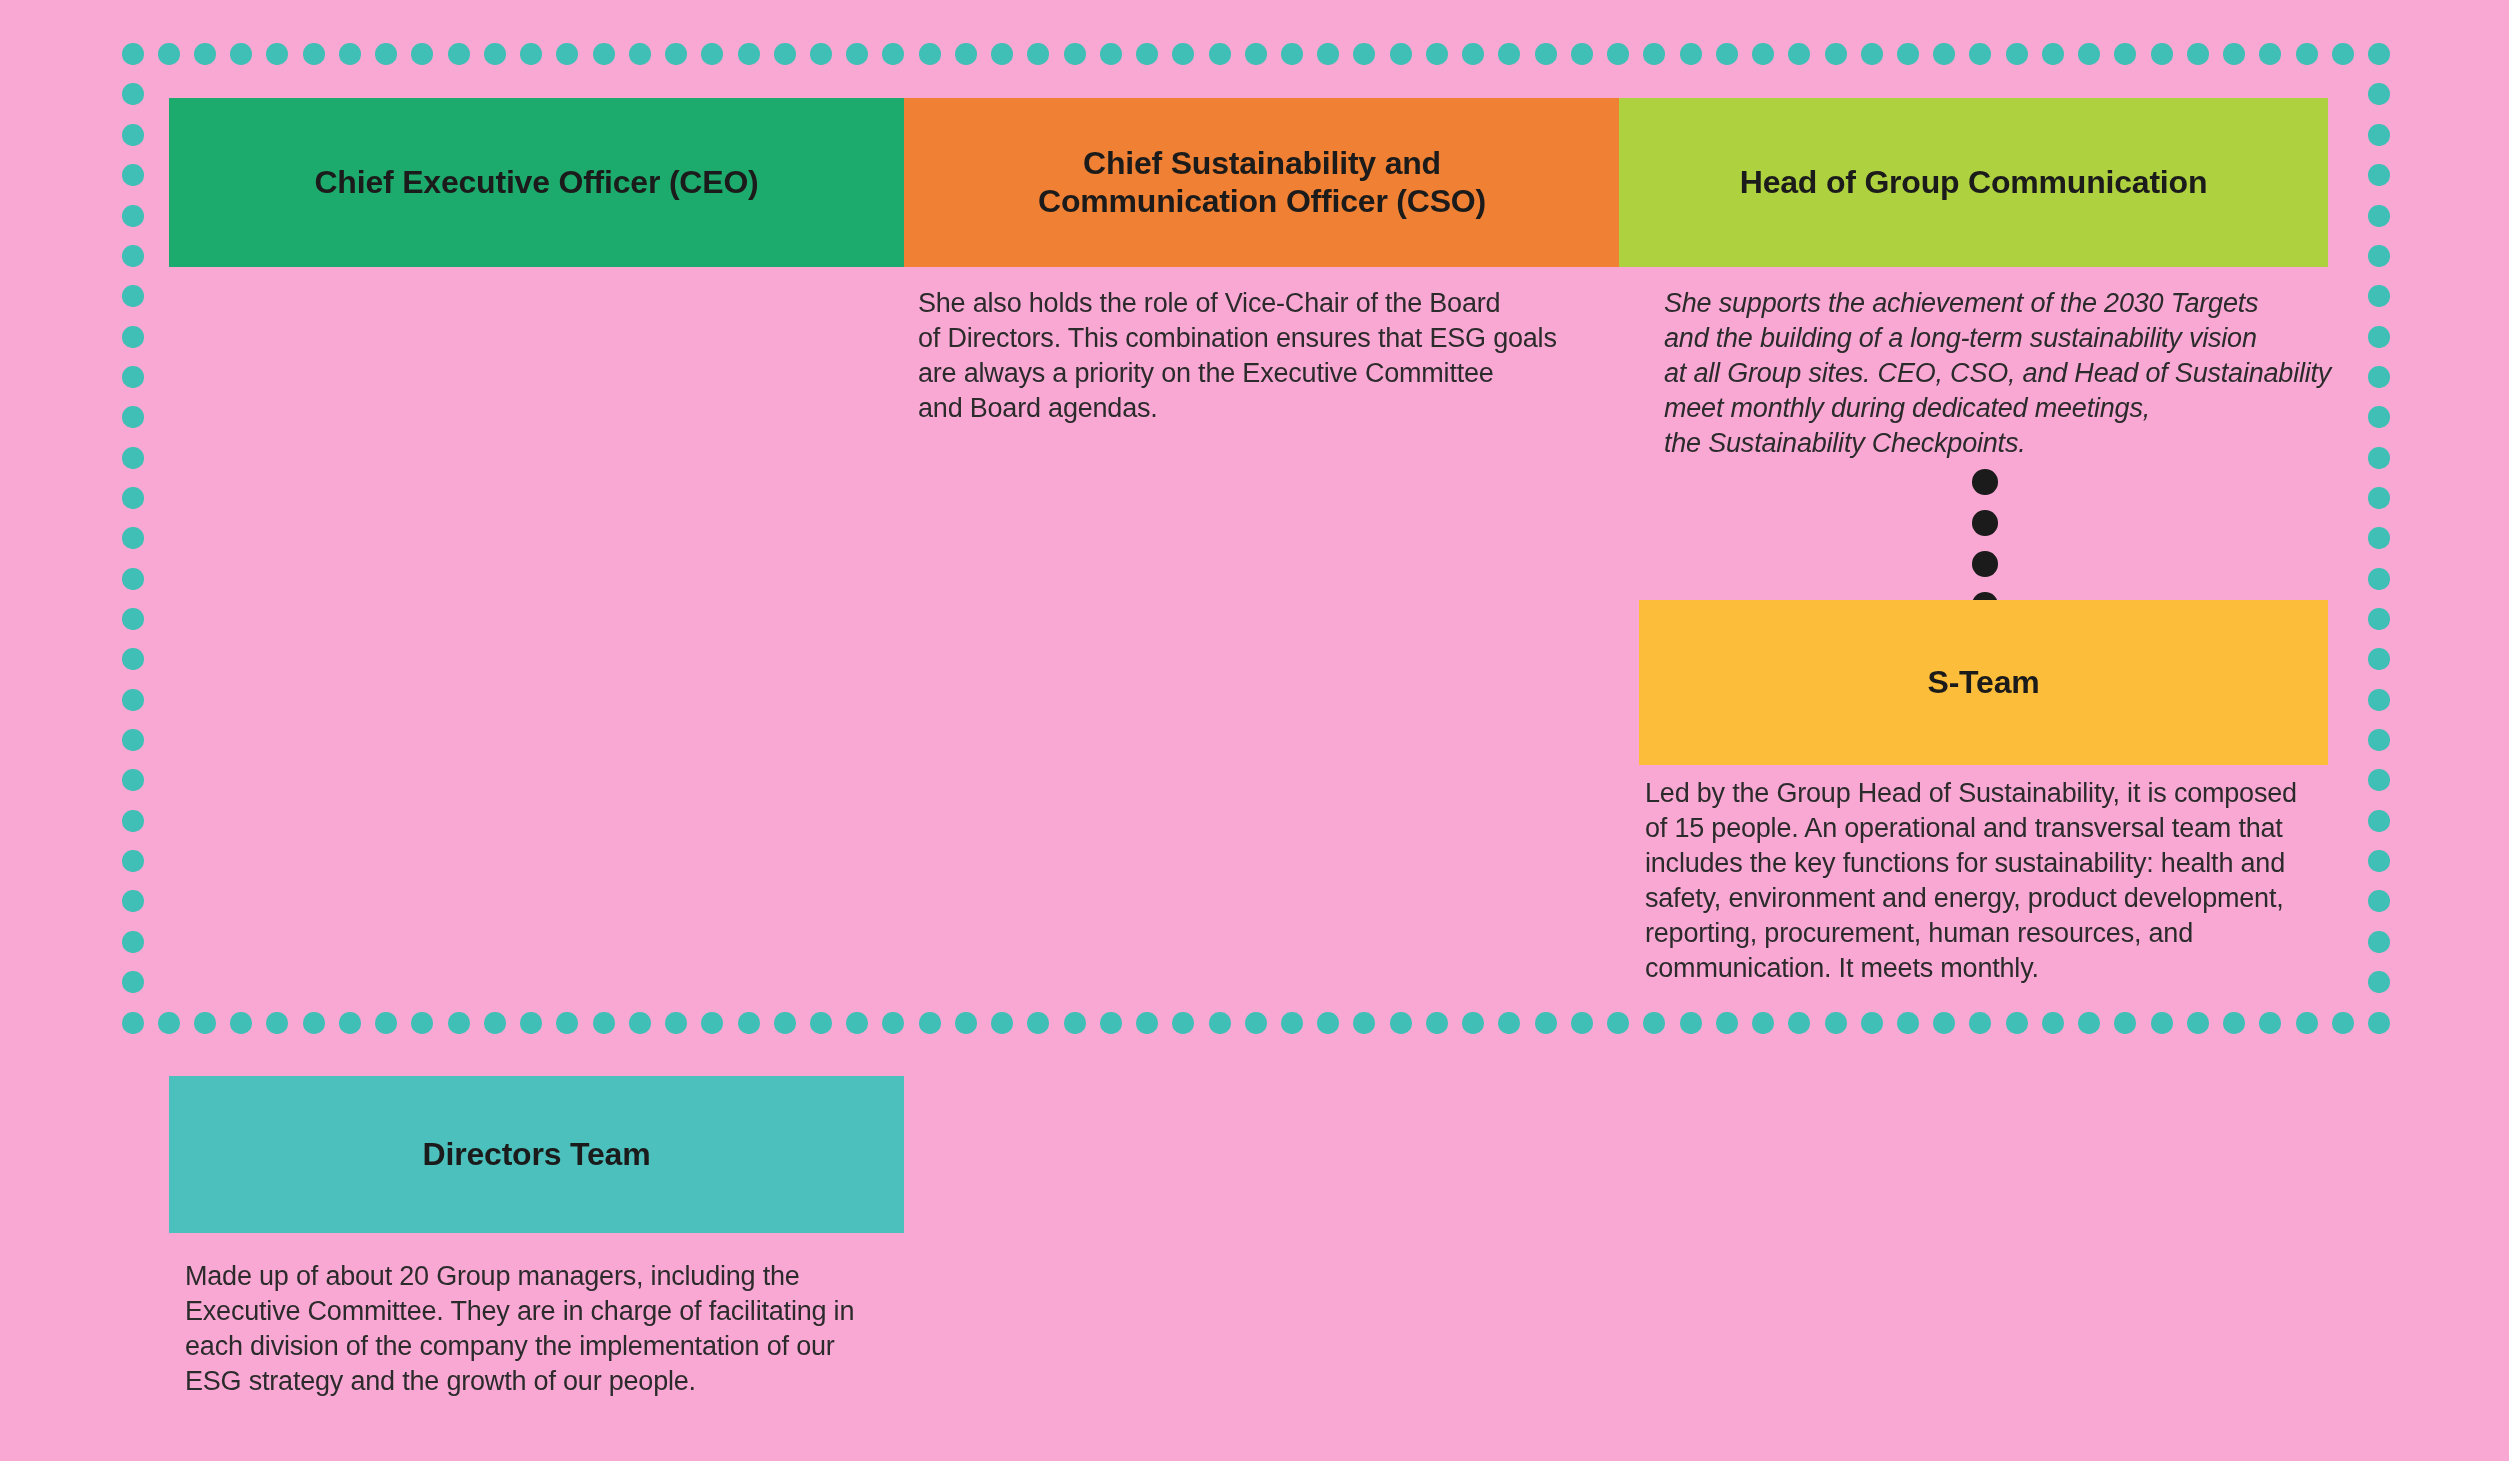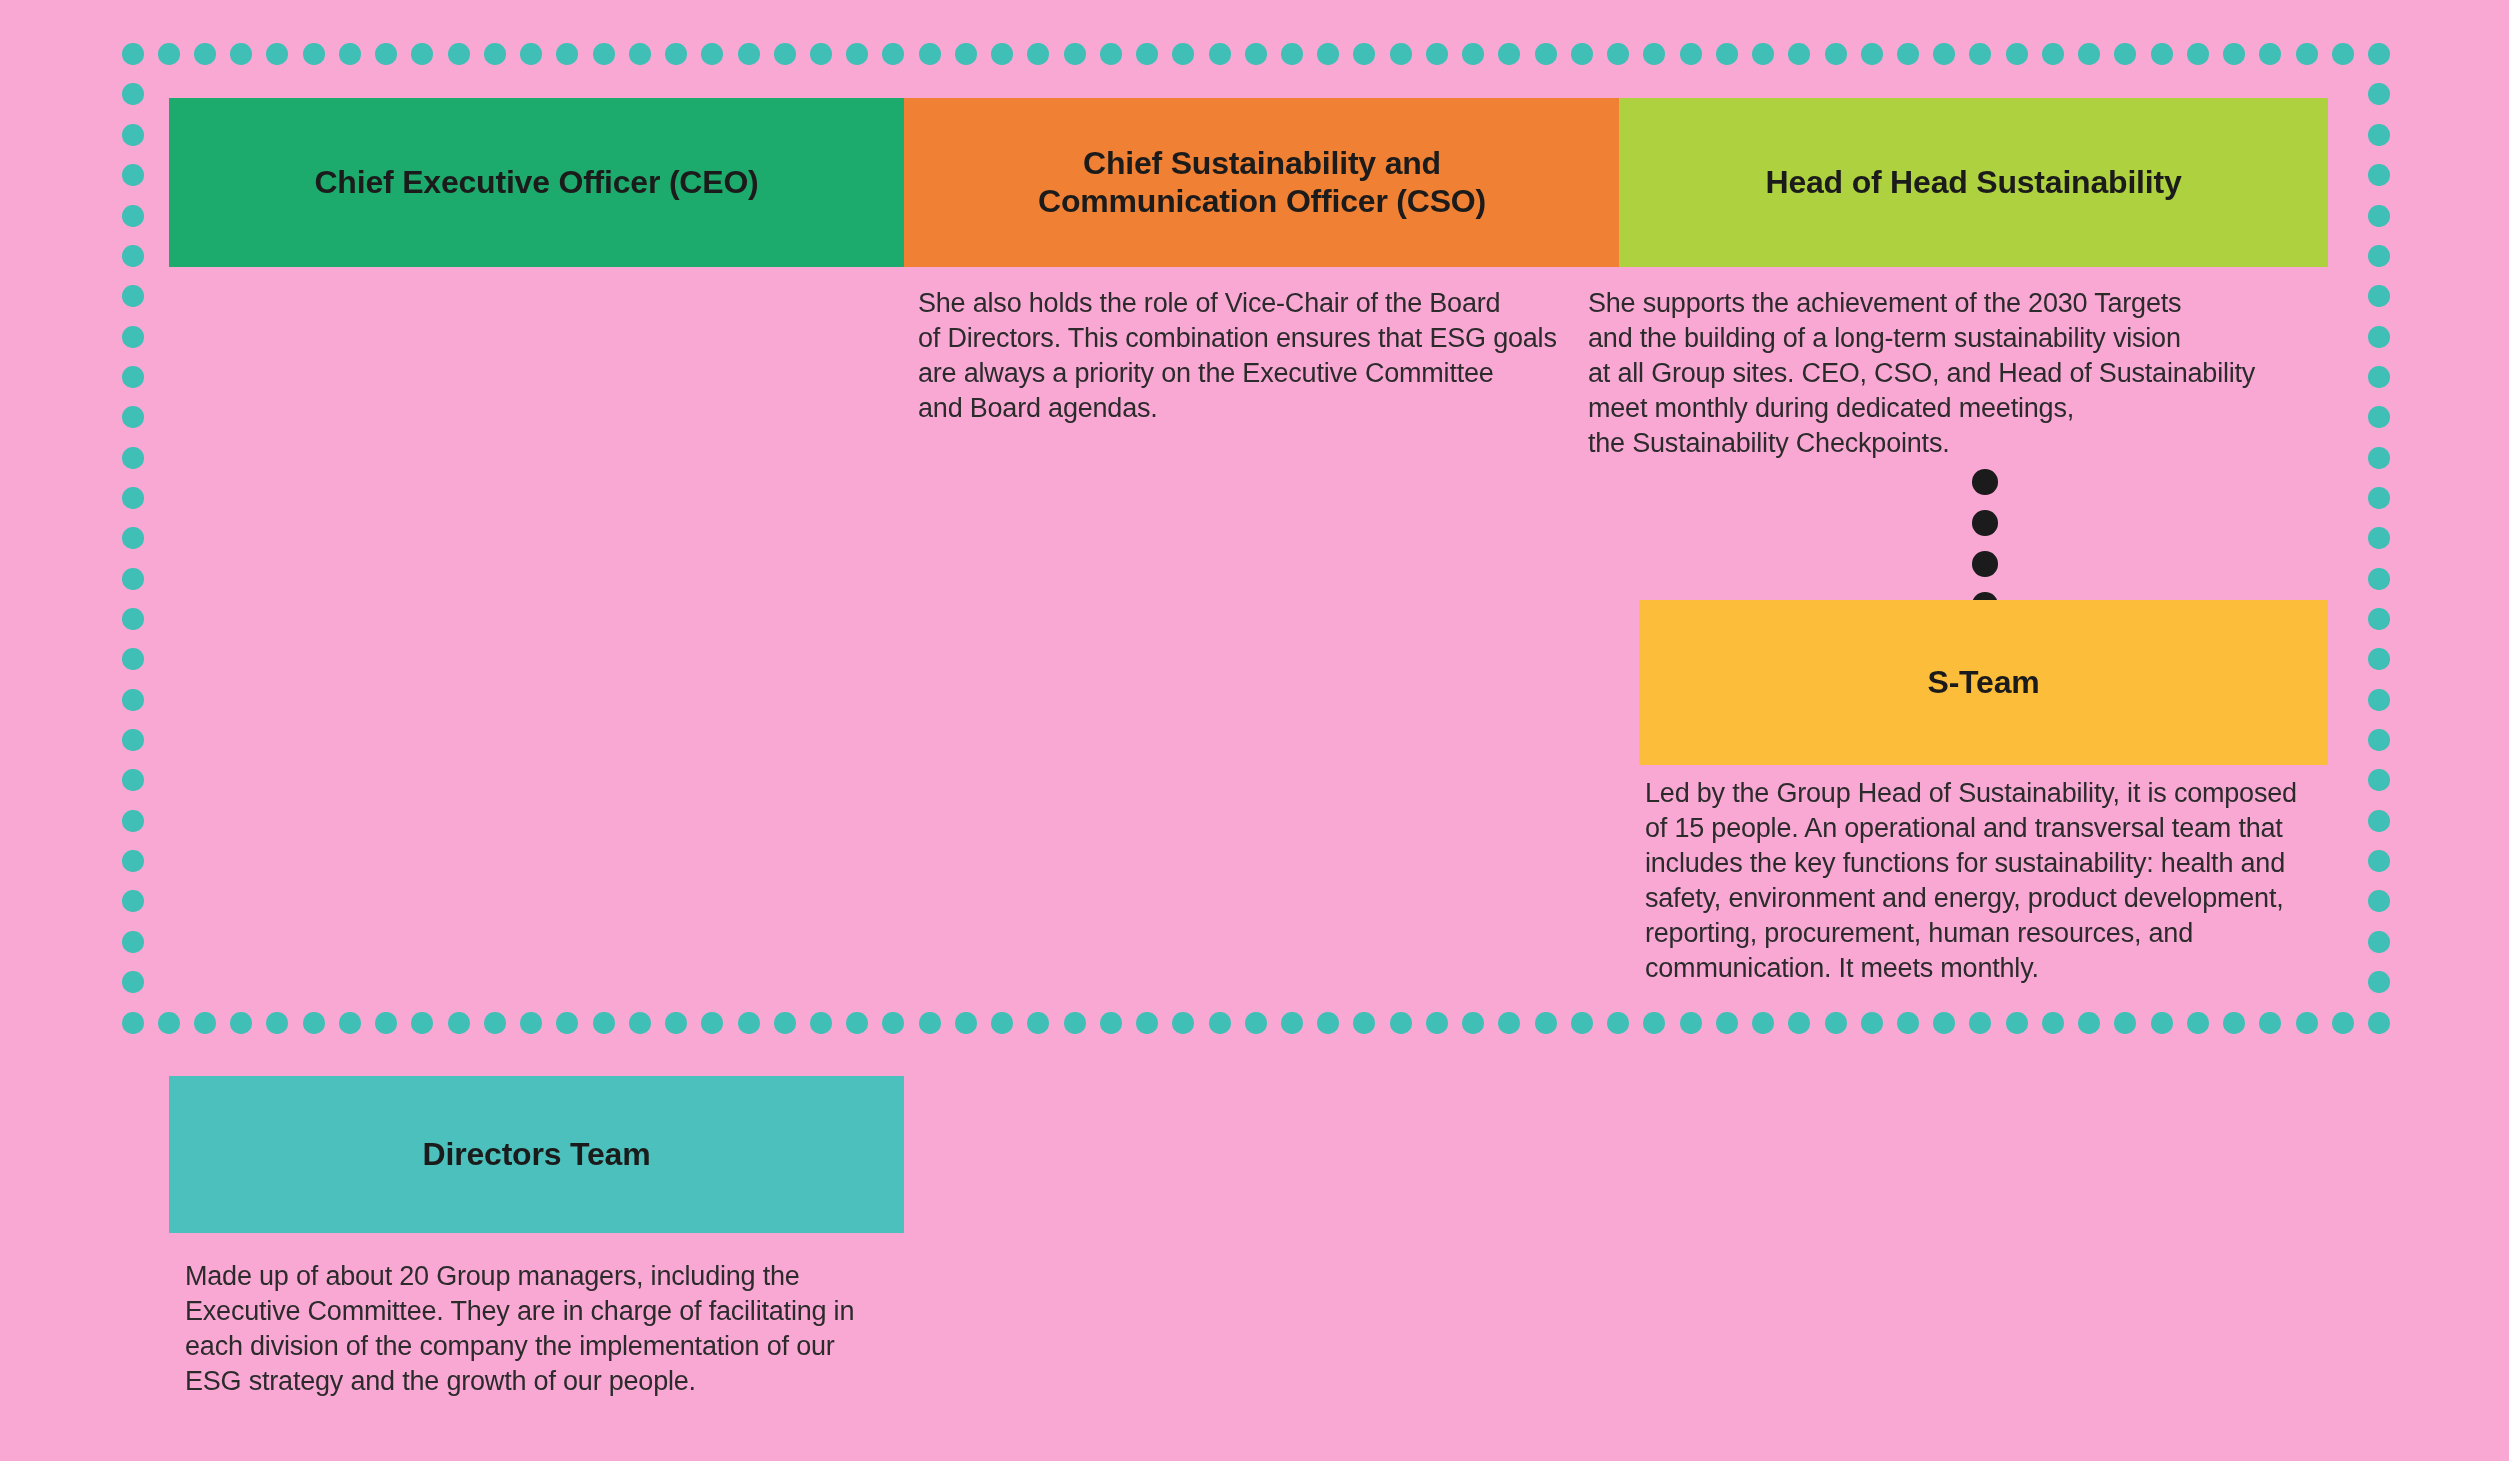--- a/index.html
+++ b/index.html
@@ -64,21 +64,21 @@
   .body-text {
     position: absolute;
     color: #2b2b2b;
     font-size: 27px;
     line-height: 35px;
     letter-spacing: -0.2px;
     white-space: pre-line;
   }
   #txt-ceo   { left: 185px;  top: 286px; width: 686px; }
   #txt-cso   { left: 918px;  top: 286px; width: 706px; }
-  #txt-hgs   { left: 1588px; top: 286px; width: 716px; }
+  #txt-hgs   { left: 1664px; top: 286px; width: 716px; font-style: italic; }
   #txt-steam { left: 1645px; top: 776px; width: 706px; }
   #txt-lead  { left: 185px;  top: 1259px; width: 716px; }
 
   
   .connector {
     position: absolute;
     left: 1972px;
     top: 469px;
     width: 25.5px;
     height: 147px;
@@ -279,21 +279,21 @@
   <div class="hbox" id="box-cso">
     <span class="hlabel">Chief Sustainability and
 Communication Officer (CSO)</span>
   </div>
   <div class="body-text" id="txt-cso">She also holds the role of Vice-Chair of the Board
 of Directors. This combination ensures that ESG goals
 are always a priority on the Executive Committee
 and Board agendas.</div>
 
   <div class="hbox" id="box-hgs">
-    <span class="hlabel">Head of Head Sustainability</span>
+    <span class="hlabel">Head of Group Communication</span>
   </div>
   <div class="body-text" id="txt-hgs">She supports the achievement of the 2030 Targets
 and the building of a long-term sustainability vision
 at all Group sites. CEO, CSO, and Head of Sustainability
 meet monthly during dedicated meetings,
 the Sustainability Checkpoints.</div>
 
   <div class="connector" id="connector">
       <span class="cdot" style="top: 0px; background: rgb(27, 27, 27);"></span>
       <span class="cdot" style="top: 41px; background: rgb(27, 27, 27);"></span>

